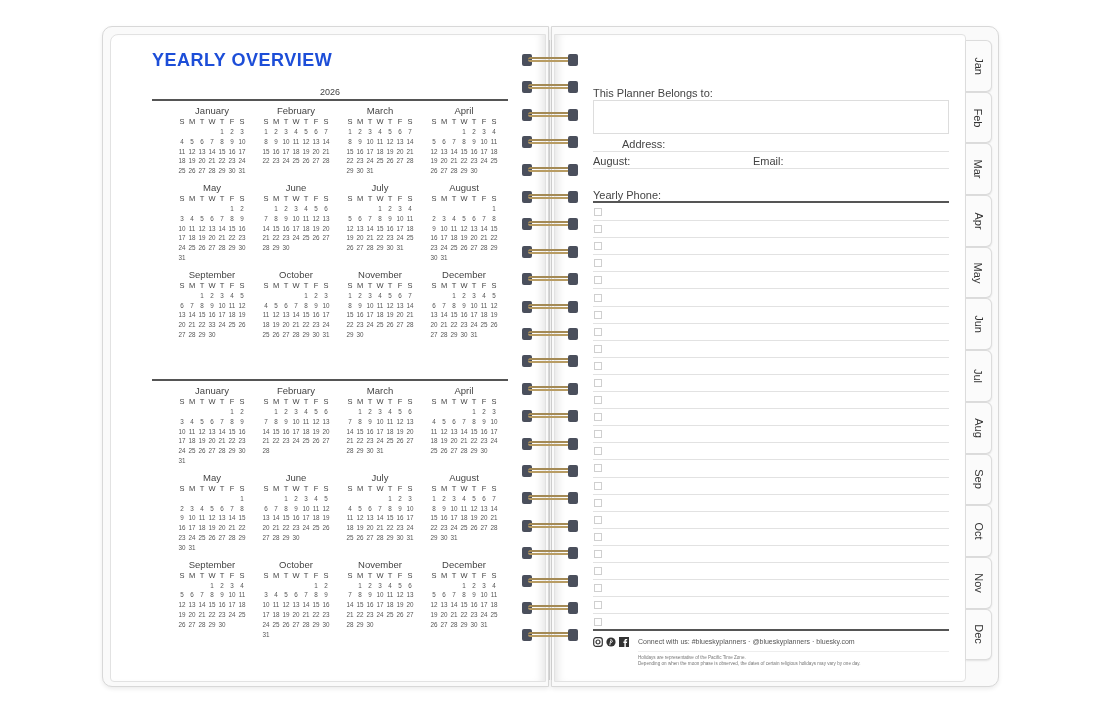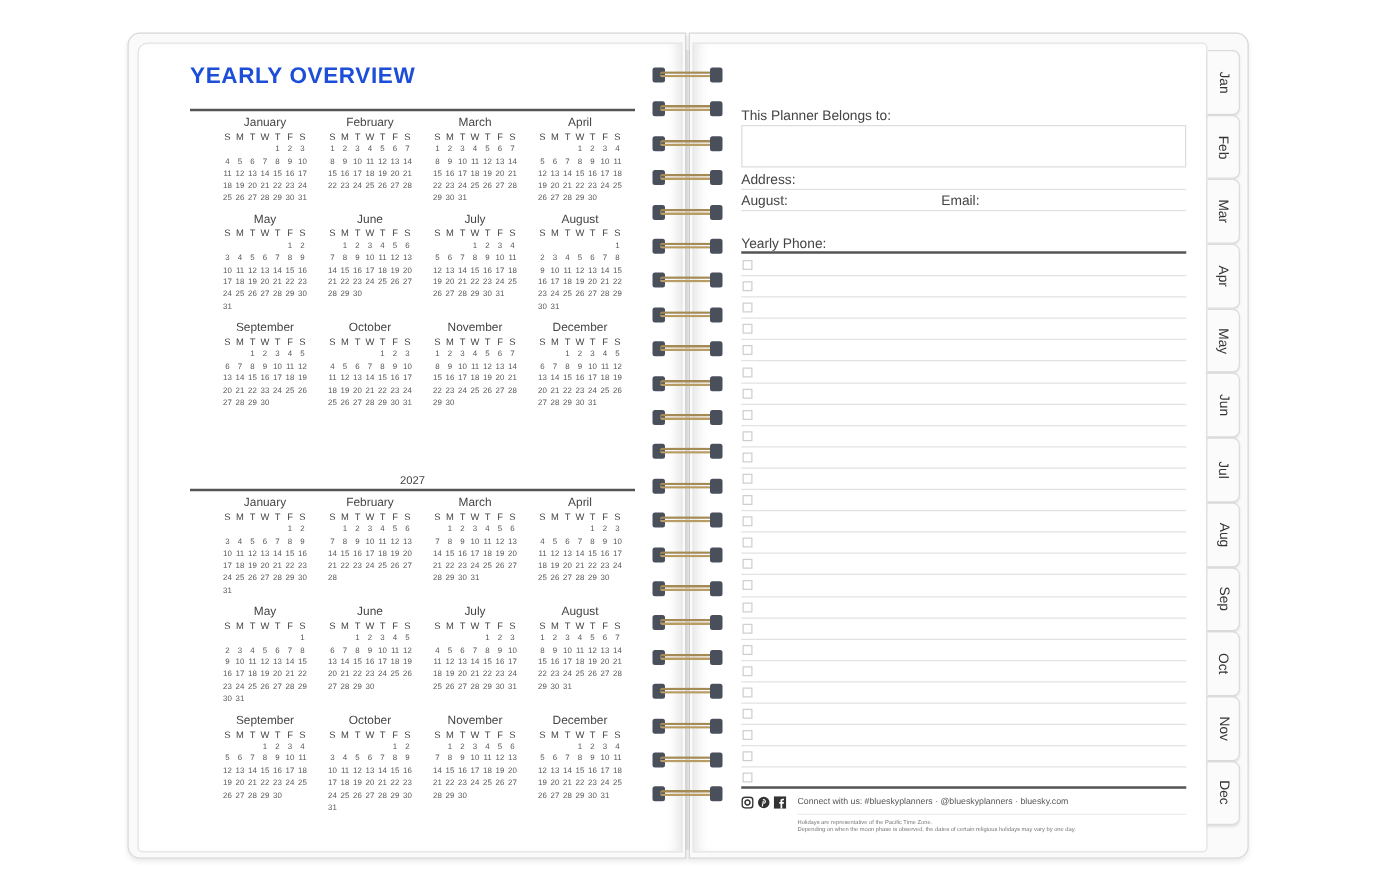--- a/index.html
+++ b/index.html
@@ -54,20 +54,21 @@
 <body>
 
 <div class="cover-left"></div>
 <div class="cover-right"></div>
 <div class="page-left"></div>
 <div class="page-right"></div>
 
 <div class="page-title">YEARLY OVERVIEW</div>
 
 <div class="year-block" id="year0" style="top:86px;">
+  <div class="year-label">2026</div>
   <div class="year-rule"></div>
   <div class="months-grid">
       <div class="month">
         <div class="month-name">January</div>
         <div class="dow">
           <span>S</span>
           <span>M</span>
           <span>T</span>
           <span>W</span>
           <span>T</span>
@@ -753,21 +754,20 @@
           <span>30</span>
           <span>31</span>
           <span></span>
           <span></span>
         </div>
       </div>
     </div>
 </div>
 
 <div class="year-block" id="year1" style="top:378px;">
-  <div class="year-label">2027</div>
   <div class="year-rule"></div>
   <div class="months-grid">
       <div class="month">
         <div class="month-name">January</div>
         <div class="dow">
           <span>S</span>
           <span>M</span>
           <span>T</span>
           <span>W</span>
           <span>T</span>
@@ -1588,21 +1588,21 @@
       <div class="coil" style="top: 589.4px;">
         <div class="cap-l"></div>
         <div class="wire"></div>
         <div class="cap-r"></div>
       </div>
     </div>
 </div>
 
 <div class="rp-label" style="left:593px; top:87px;">This Planner Belongs to:</div>
 <div class="name-box"></div>
-<div class="rp-label" style="left:593px; top:138px;">Address:</div>
+<div class="rp-label" style="left:622px; top:138px;">Address:</div>
 <div class="rule-thin" style="top:151px;"></div>
 <div class="rp-label" style="left:593px; top:155px;">August:</div>
 <div class="rp-label" style="left:753px; top:155px;text-align:right;">Email:</div>
 <div class="rule-thin" style="top:168px;"></div>
 <div class="rp-label" style="left:593px; top:189px;">Yearly Phone:</div>
 <div class="rule-thick" style="top:201px;"></div>
 
 <div class="goals" id="goals">
     <div class="goal-row">
       <div class="goal-check"></div>

